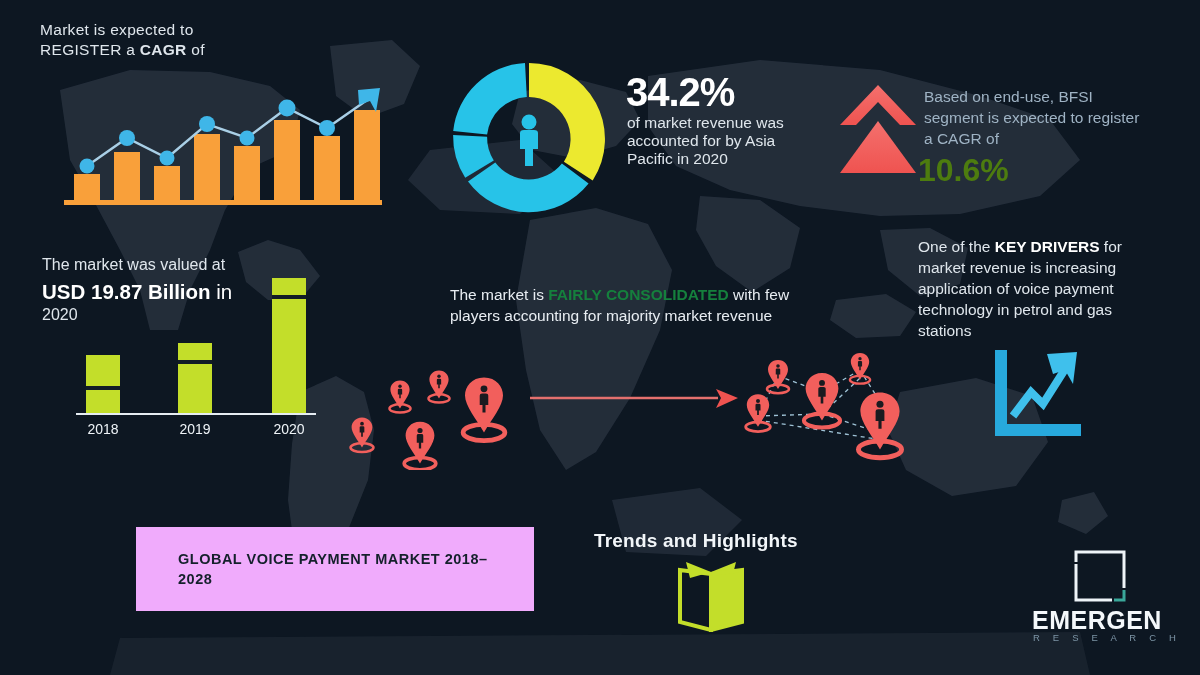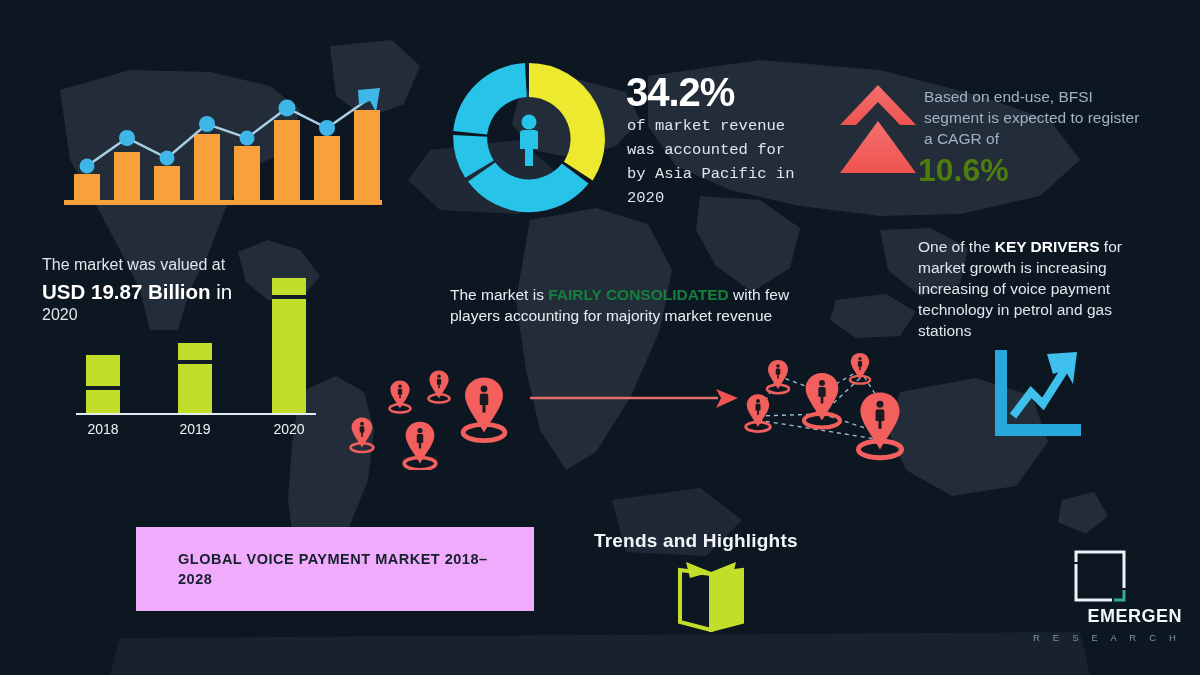--- a/index.html
+++ b/index.html
@@ -28,21 +28,21 @@
   
   #topchart { position:absolute; left:62px; top:88px; width:322px; height:122px; }
 
   
   #donut { position:absolute; left:448px; top:58px; width:162px; height:162px; }
 
   
   #asia-value { position:absolute; left:626px; top:70px; font-size:40px;
     font-weight:bold; color:#ffffff; letter-spacing:-1px; }
   #asia-desc { position:absolute; left:627px; top:114px; width:180px;
-    font-size:15.5px; line-height:24px; color:#dfe6ec;font-family:Liberation Mono, monospace; }
+    font-size:15.5px; line-height:18px; color:#dfe6ec; }
 
   
   #bfsi-arrows { position:absolute; left:840px; top:85px; width:76px; height:90px; }
   #bfsi-desc { position:absolute; left:918px; top:86px; width:222px;
     font-size:15.5px; line-height:21px; color:#9fb3c4;margin-left:6px; }
   #bfsi-value { position:absolute; left:918px; top:152px; font-size:32px;
     font-weight:bold; color:#4d7c0f; }
 
   
   #val-line1 { position:absolute; left:42px; top:256px; font-size:16px; color:#dfe6ec;}
@@ -88,22 +88,22 @@
   }
 
   
   #trends-title { position:absolute; left:594px; top:530px; font-size:19px;
     font-weight:bold; color:#f2f6f9; letter-spacing:.2px; }
   #bookicon { position:absolute; left:672px; top:556px; width:78px; height:76px; }
 
   
   #logo { position:absolute; left:1032px; top:548px; width:150px; height:100px; }
   #logo-mark { position:absolute; left:40px; top:0px; width:56px; height:56px; }
-  #logo-name { position:absolute; left:0px; top:58px; width:150px; text-align:right;
-    font-size:18px; font-weight:bold; color:#f4f8fb; letter-spacing:.5px; }
+  #logo-name { position:absolute; left:0px; top:58px; width:150px; text-align:left;
+    font-size:25px; font-weight:bold; color:#f4f8fb; letter-spacing:.5px; }
   #logo-sub { position:absolute; left:0px; top:84px; width:150px; text-align:center;
     font-size:9.5px; color:#7d95a6; letter-spacing:5.2px; }
 </style>
 </head>
 <body>
 
 <div id="stage">
 
   <svg id="worldmap" viewBox="0 0 1200 675" preserveAspectRatio="none">
     <rect x="0" y="0" width="1200" height="675" fill="#0d1722"></rect>
@@ -130,20 +130,24 @@
       <path d="M1062 500 L1094 492 L1108 516 L1086 534 L1058 522 Z"></path>
 
       <path d="M120 638 L1080 632 L1090 675 L110 675 Z" opacity="0.5"></path>
     </g>
     <g fill="#303a48" opacity="0.55">
       <path d="M430 150 L520 140 L560 176 L520 214 L440 210 L408 180 Z"></path>
       <path d="M612 500 L700 488 L742 520 L706 556 L626 552 Z"></path>
     </g>
   </svg>
 
+  <div id="cagr-lines">
+    <span>Market is expected to</span><br>
+    <span>REGISTER a </span><span class="bold">CAGR</span><span> of</span>
+  </div>
 
   <svg id="topchart" viewBox="0 0 322 122">
 
     <g fill="#f9a03a">
       <rect x="12" y="86" width="26" height="26"></rect>
       <rect x="52" y="64" width="26" height="48"></rect>
       <rect x="92" y="78" width="26" height="34"></rect>
       <rect x="132" y="46" width="26" height="66"></rect>
       <rect x="172" y="58" width="26" height="54"></rect>
       <rect x="212" y="32" width="26" height="80"></rect>
@@ -219,21 +223,21 @@
     <line x1="16" y1="144" x2="256" y2="144" stroke="#e6edf2" stroke-width="2.2"></line>
     <g fill="#eef3f7" font-family="Liberation Sans, sans-serif" font-size="14" text-anchor="middle">
       <text x="43" y="164">2018</text>
       <text x="135" y="164">2019</text>
       <text x="229" y="164">2020</text>
     </g>
   </svg>
 
   <div id="consol"><span>The market is </span><span class="hl">FAIRLY CONSOLIDATED</span><span> with few players accounting for majority market revenue</span></div>
 
-  <div id="drivers"><span>One of the </span><span class="strong">KEY DRIVERS</span><span> for market growth is increasing increasing of voice payment technology in petrol and gas stations</span></div>
+  <div id="drivers"><span>One of the </span><span class="strong">KEY DRIVERS</span><span> for market revenue is increasing application of voice payment technology in petrol and gas stations</span></div>
 
   <svg id="pins-left" viewBox="0 0 200 118">
     <defs>
       <g id="pin">
         <ellipse cx="0" cy="30" rx="22" ry="8.5" fill="none" stroke="#f25f5c" stroke-width="5"></ellipse>
         <path d="M0 -28 C -13 -28 -20 -18 -20 -9 C -20 2 -8 16 0 30 C 8 16 20 2 20 -9 C 20 -18 13 -28 0 -28 Z" fill="#f25f5c"></path>
         <circle cx="0" cy="-16" r="3.6" fill="#1a1b20"></circle>
         <path d="M -4.5 -9 Q -4.5 -11 -2 -11 L 2 -11 Q 4.5 -11 4.5 -9 L 4.5 1 L 1.6 1 L 1.6 9 L -1.6 9 L -1.6 1 L -4.5 1 Z" fill="#1a1b20"></path>
       </g>
     </defs>

